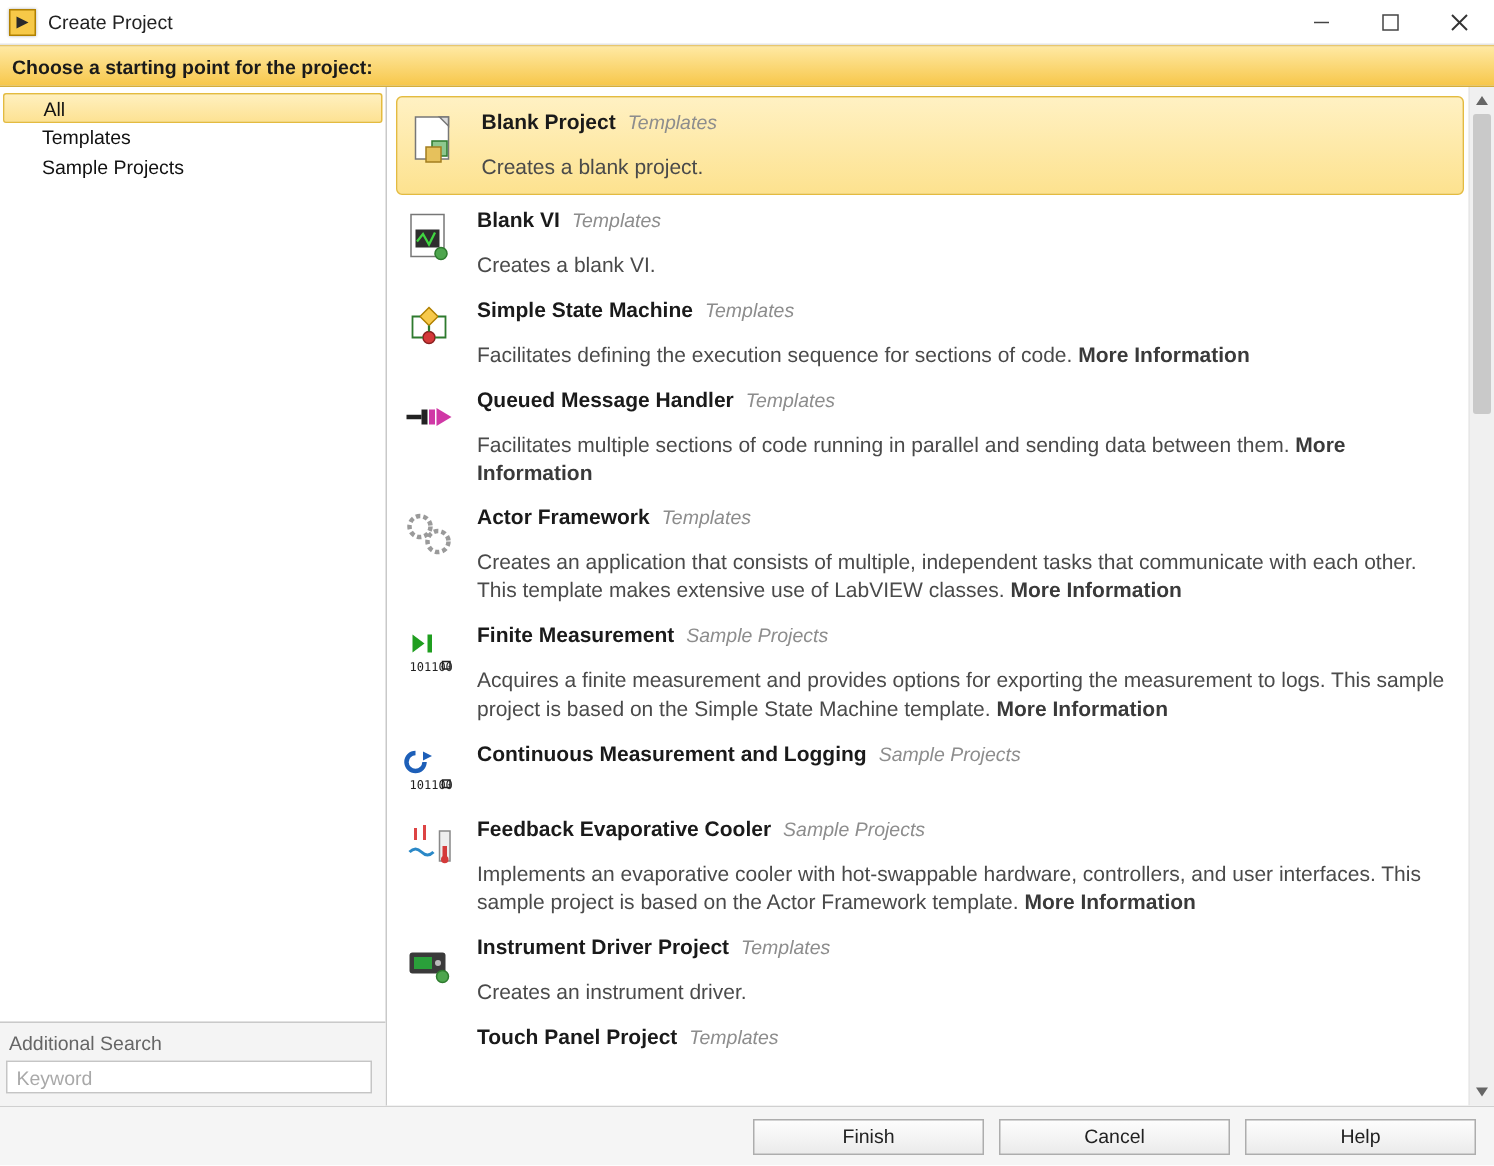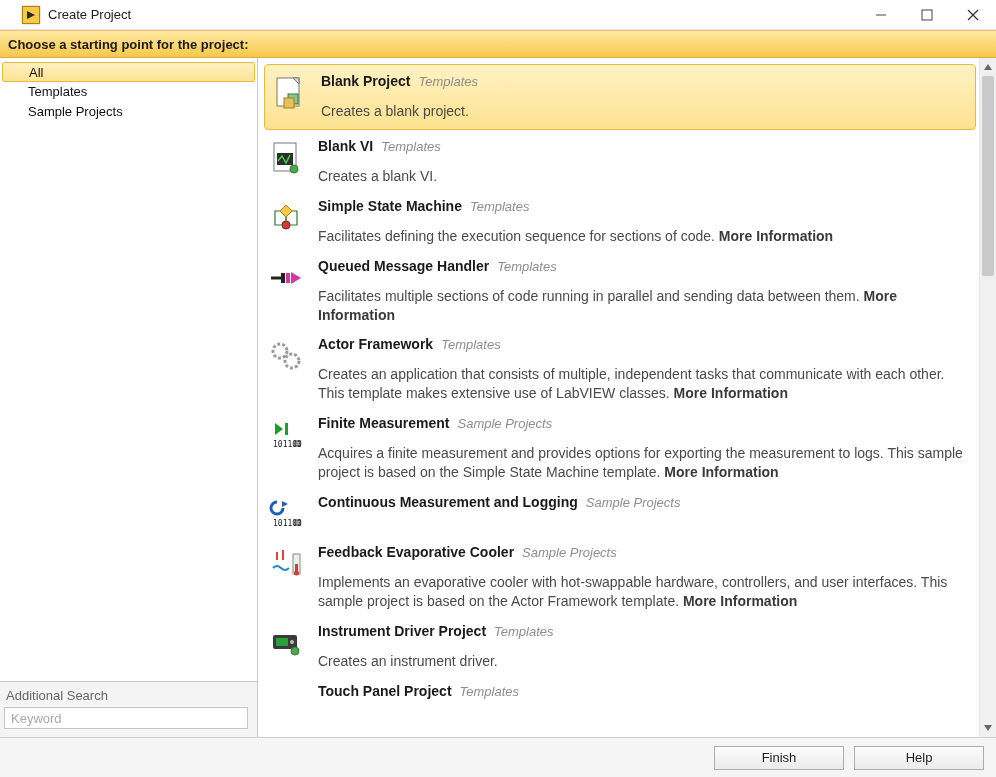--- a/index.html
+++ b/index.html
@@ -11,21 +11,21 @@
     width: 996px;
     height: 777px;
     overflow: hidden;
     color: #222;
   }
   
   .titlebar {
     height: 30px;
     display: flex;
     align-items: center;
-    padding-left: 22px;
+    padding-left: 6px;
     border-bottom: 1px solid #e5e5e5;
     background: #fff;
   }
   .titlebar .appicon {
     width: 18px; height: 18px;
     background: #f7c948;
     border: 1px solid #b08000;
     display: flex; align-items: center; justify-content: center;
     margin-right: 8px;
     box-shadow: 0 0 2px rgba(0,0,0,0.3);
@@ -171,21 +171,21 @@
     height:40px;
     border-top:1px solid #d0d0d0;
     background:#f5f5f5;
     display:flex;
     align-items:center;
     justify-content:flex-end;
     gap:10px;
     padding-right:12px;
   }
   .footer button {
-    width:130px; height:24px;
+    width:154px; height:24px;
     background: linear-gradient(#fdfdfd,#ebebeb);
     border:1px solid #adadad;
     font-size:13px;
     color:#222;
     cursor:default;
   }
 
   
   svg { overflow:visible; }
 </style>
@@ -426,14 +426,15 @@
         <svg width="8" height="6">
             <polygon points="0,0 8,0 4,6" fill="#666"></polygon>
           </svg>
       </div>
     </div>
   </div>
 </div>
 
 <div class="footer">
   <button>Finish</button>
+  <button>Cancel</button>
   <button>Help</button>
 </div>
 
 </body></html>

